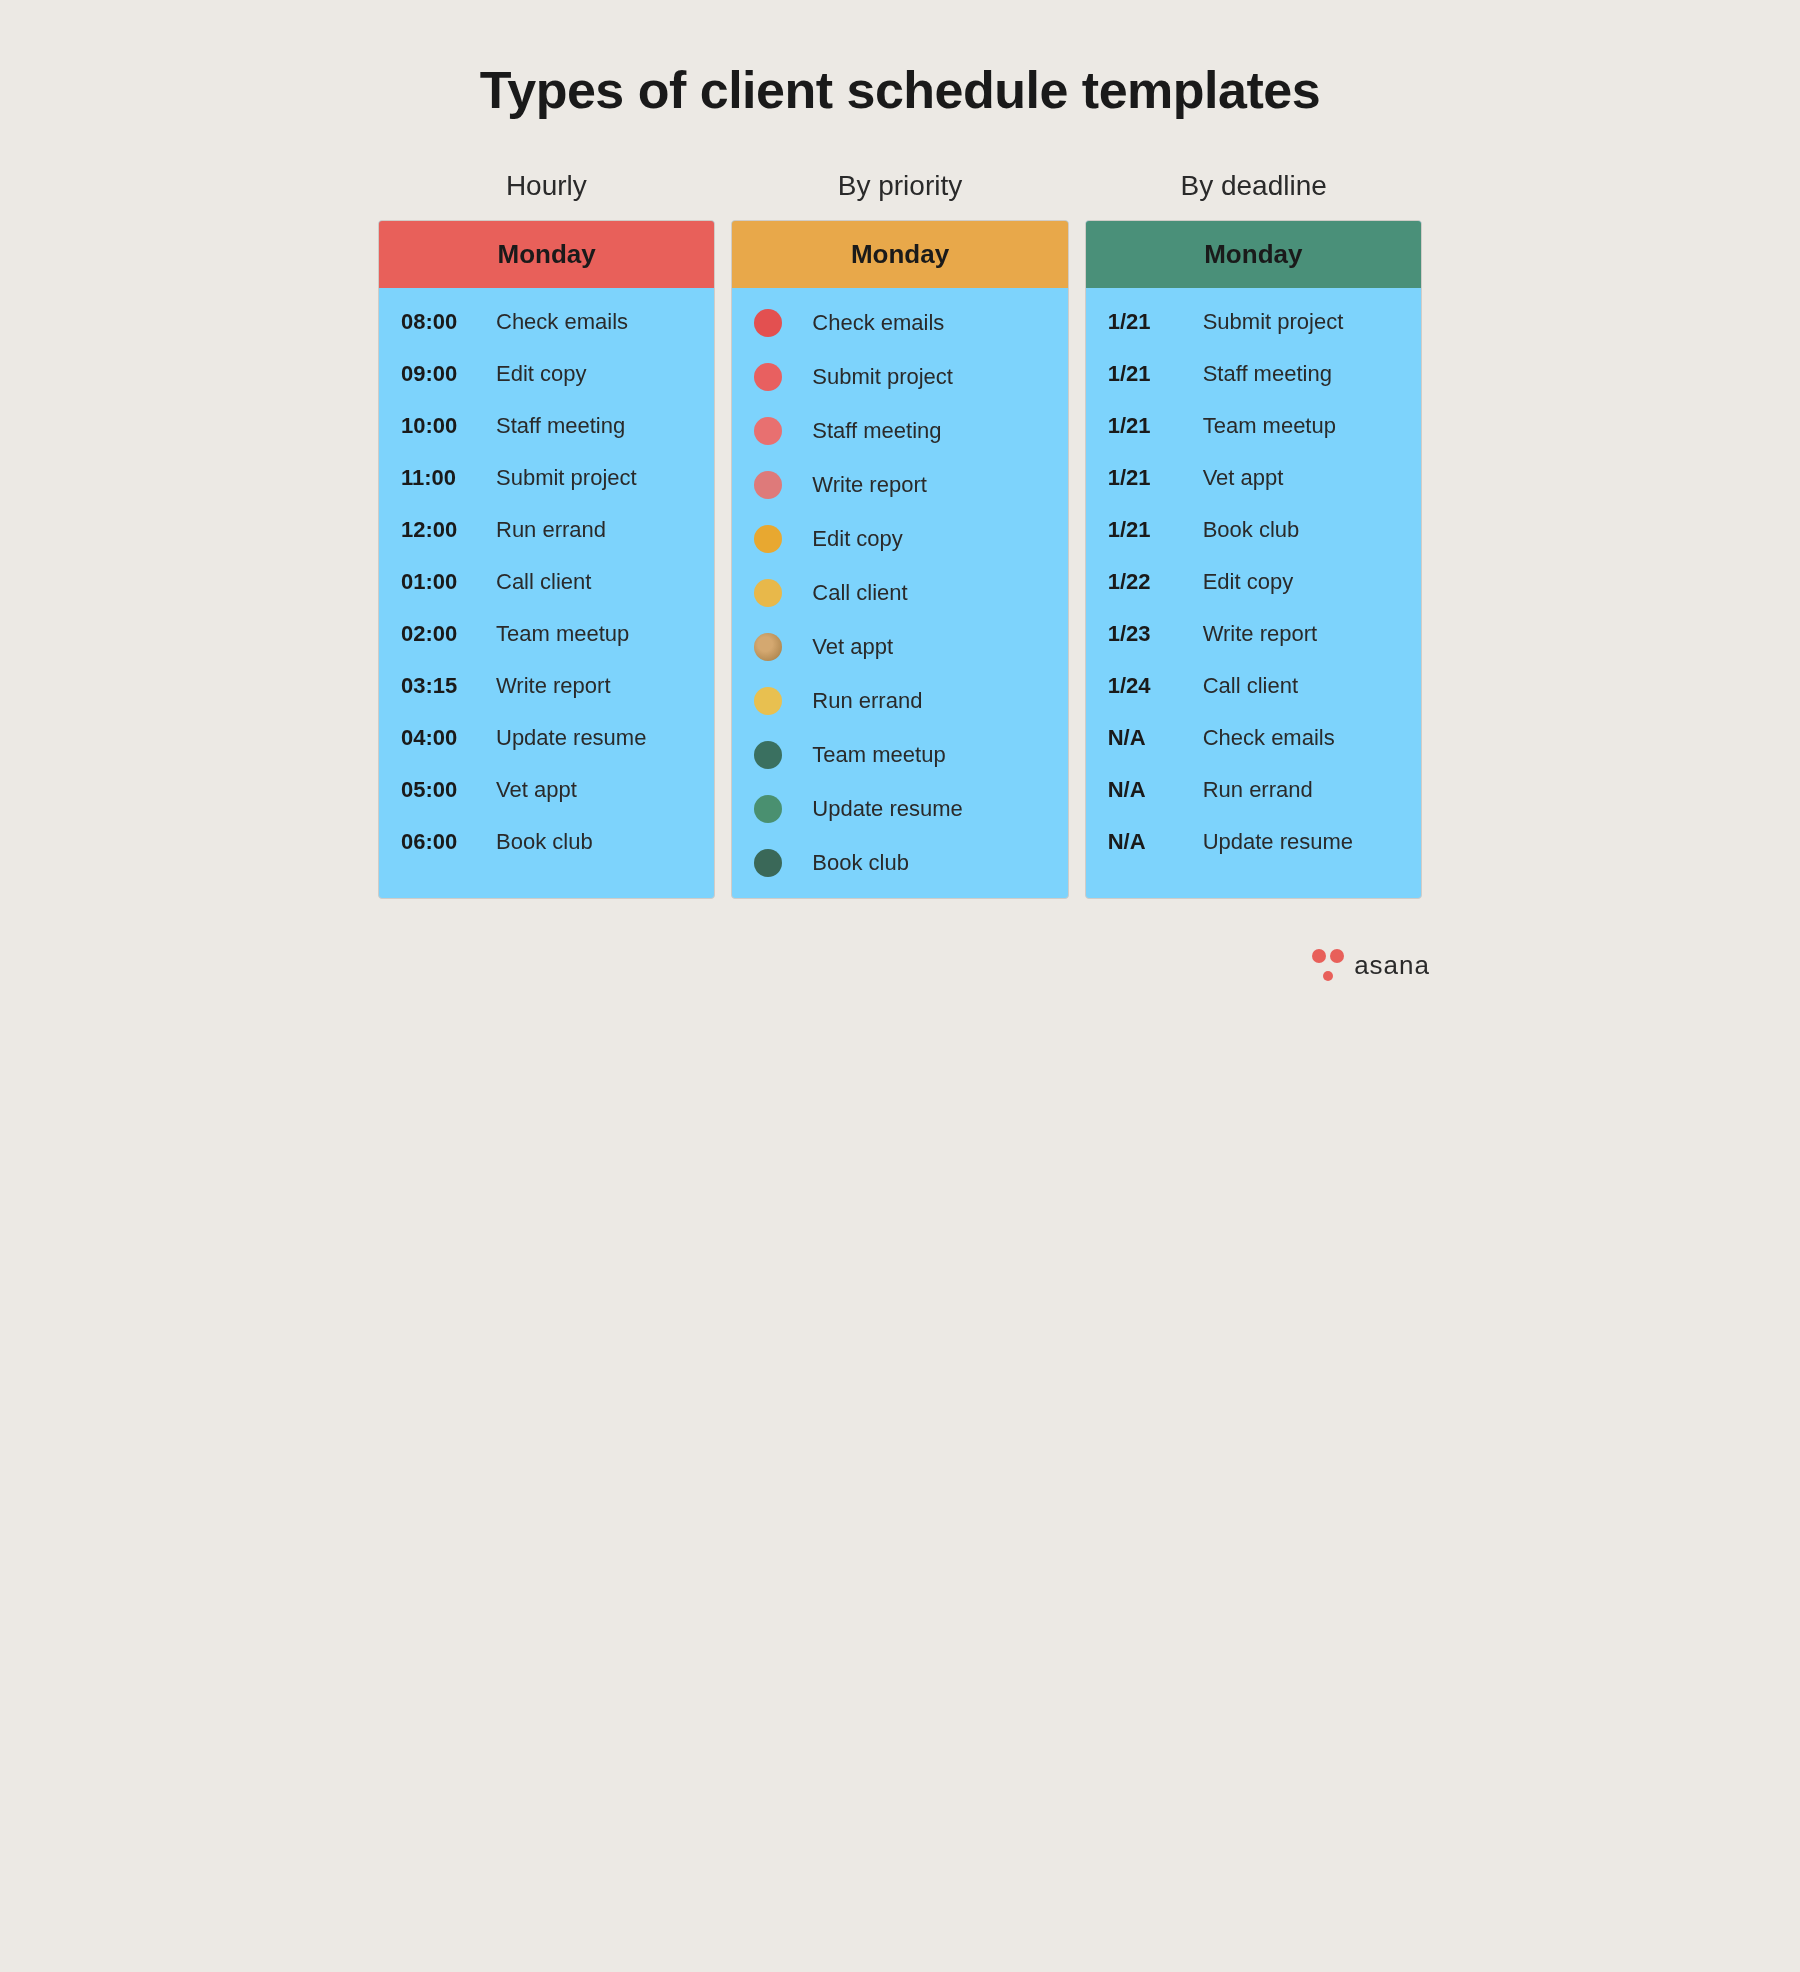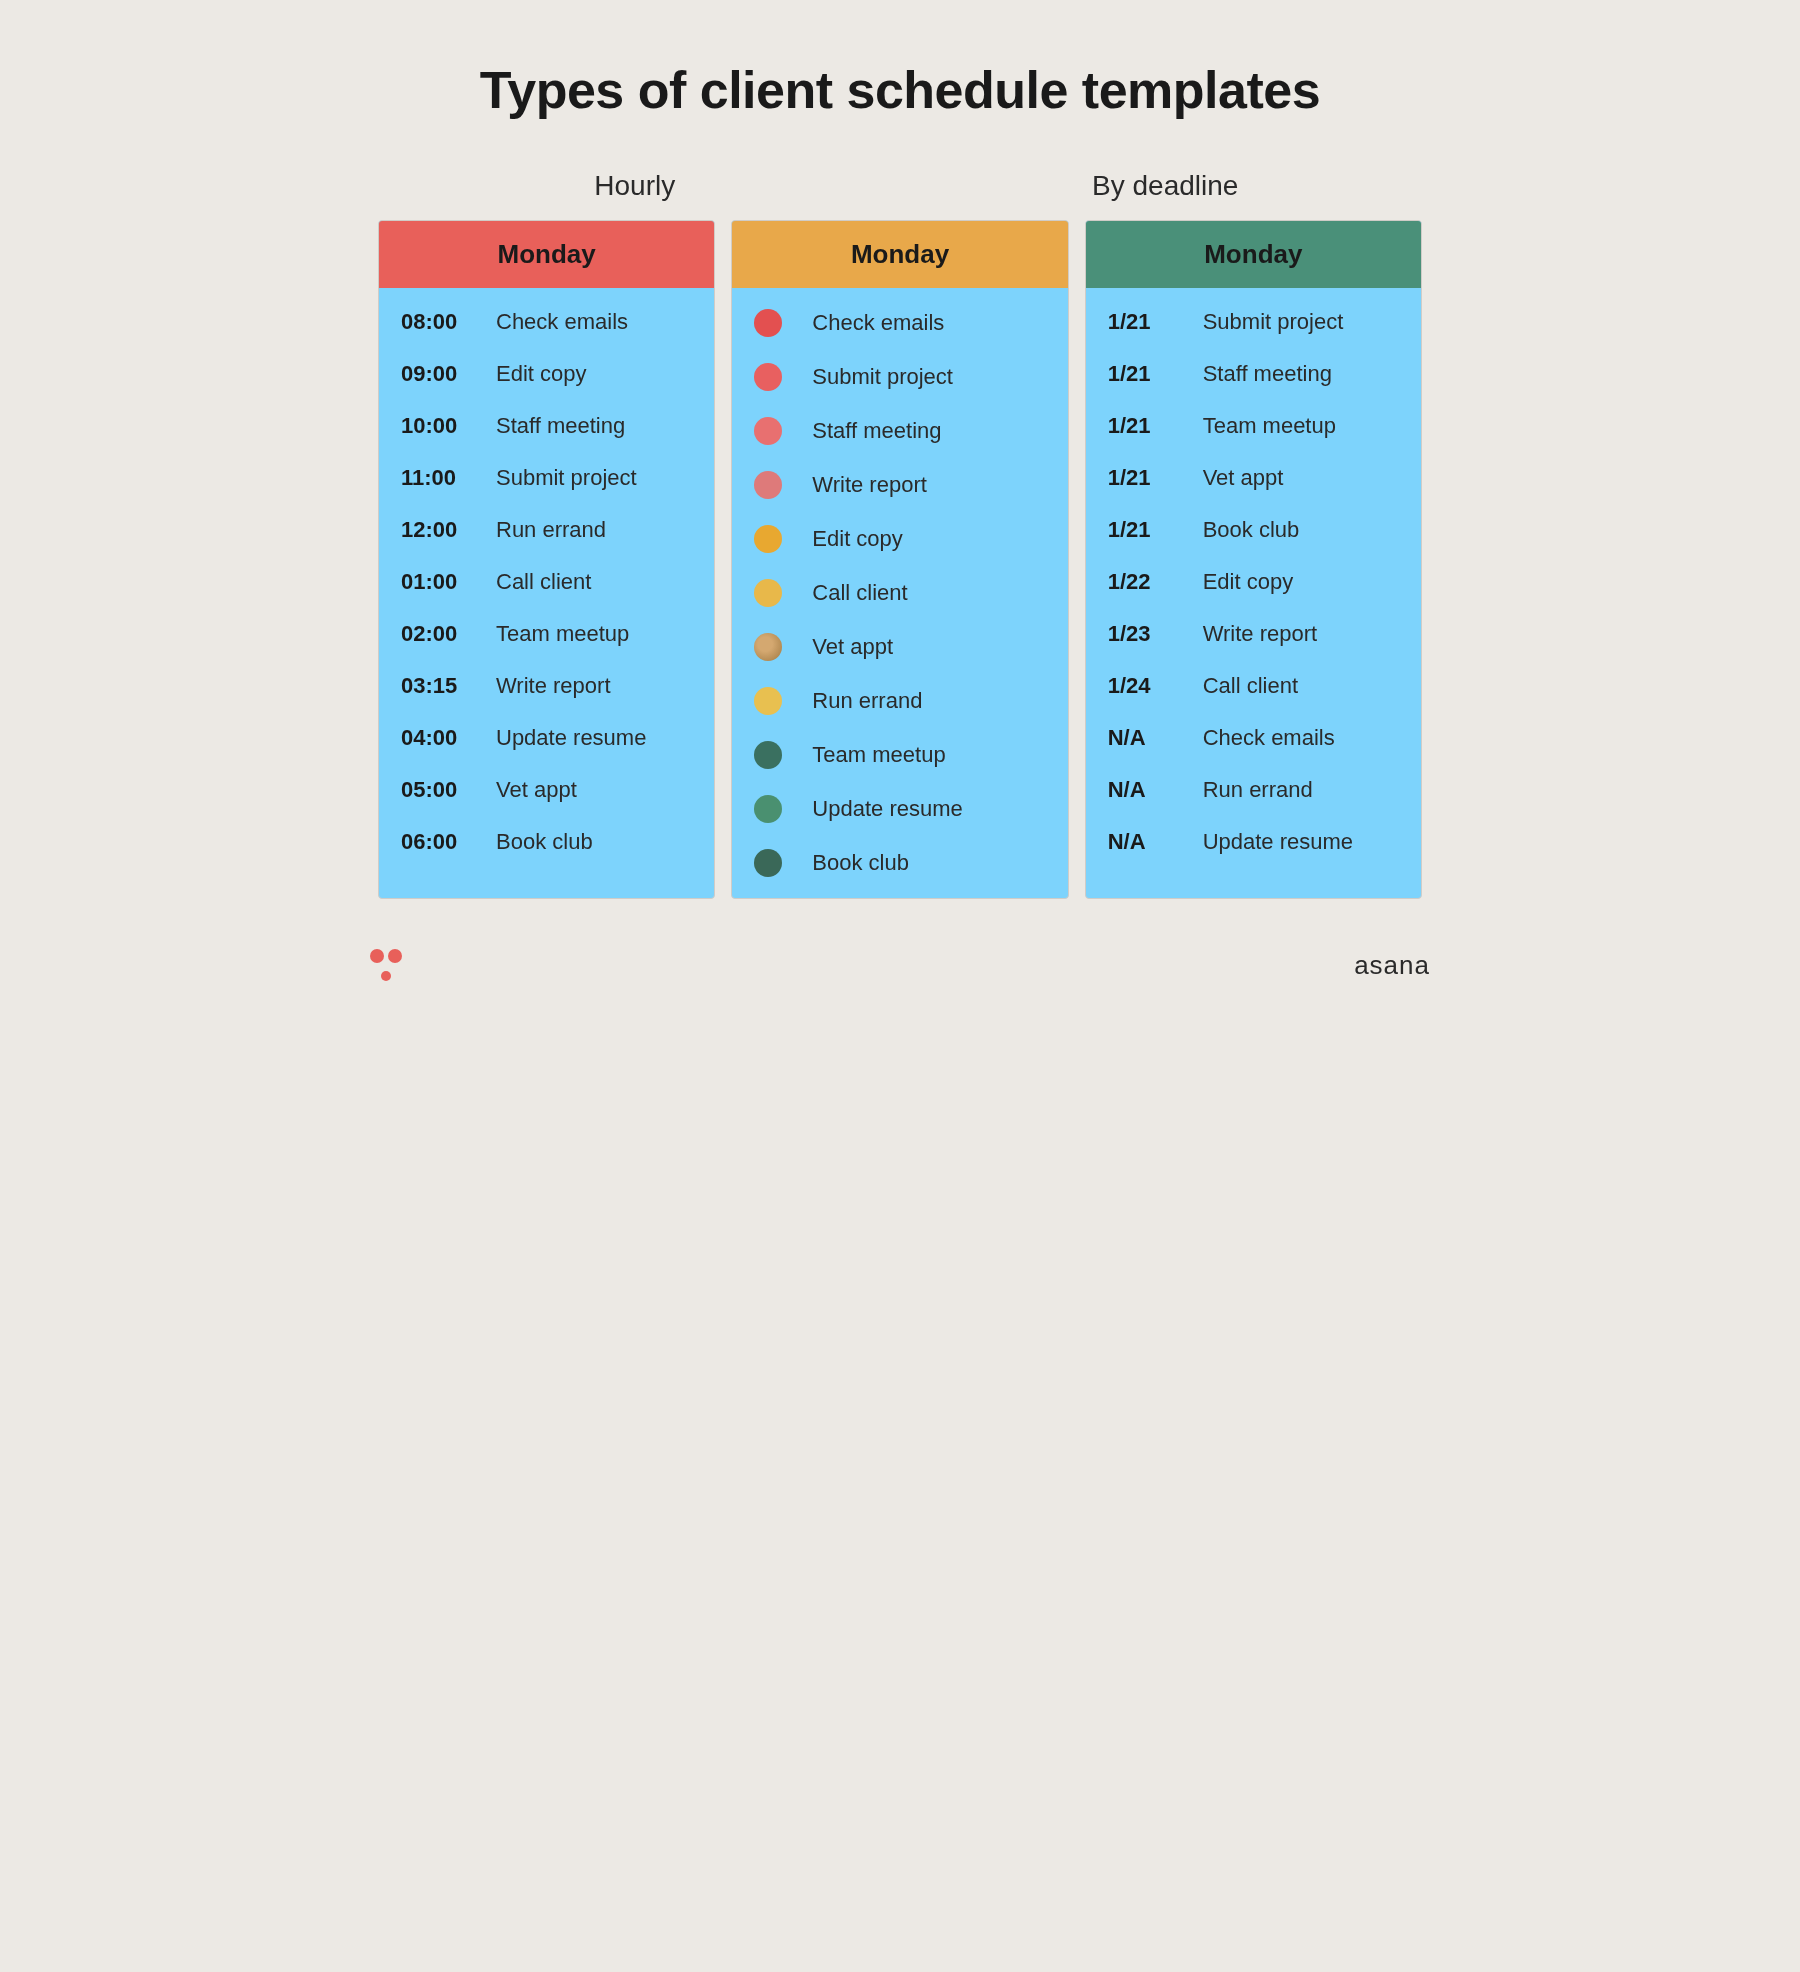--- a/index.html
+++ b/index.html
@@ -117,21 +117,21 @@
       text-align: center;
       font-size: 28px;
       font-weight: 400;
       color: #2a2a2a;
       padding-bottom: 18px;
       margin: 0 8px;
     }
 
     .asana-footer {
       display: flex;
-      justify-content: space-between;
+      justify-content: flex-end;
       align-items: center;
       gap: 10px;
       margin-top: 30px;
     }
 
     .asana-logo-icon {
       display: flex;
       align-items: center;
       gap: 2px;
     }
@@ -170,20 +170,21 @@
     }
   </style>
 </head>
 <body>
 
 <div class="page-wrapper">
   <h1 class="page-title">Types of client schedule templates</h1>
 
   <div class="headers-row">
     <div class="header-label-cell">Hourly</div>
+    <div class="header-label-cell">By priority</div>
     <div class="header-label-cell">By deadline</div>
   </div>
 
   <div class="columns-container">
 
     <div class="column">
       <div class="column-header red">Monday</div>
       <div class="column-body">
         <div class="list-item">
           <span class="item-time">08:00</span>

